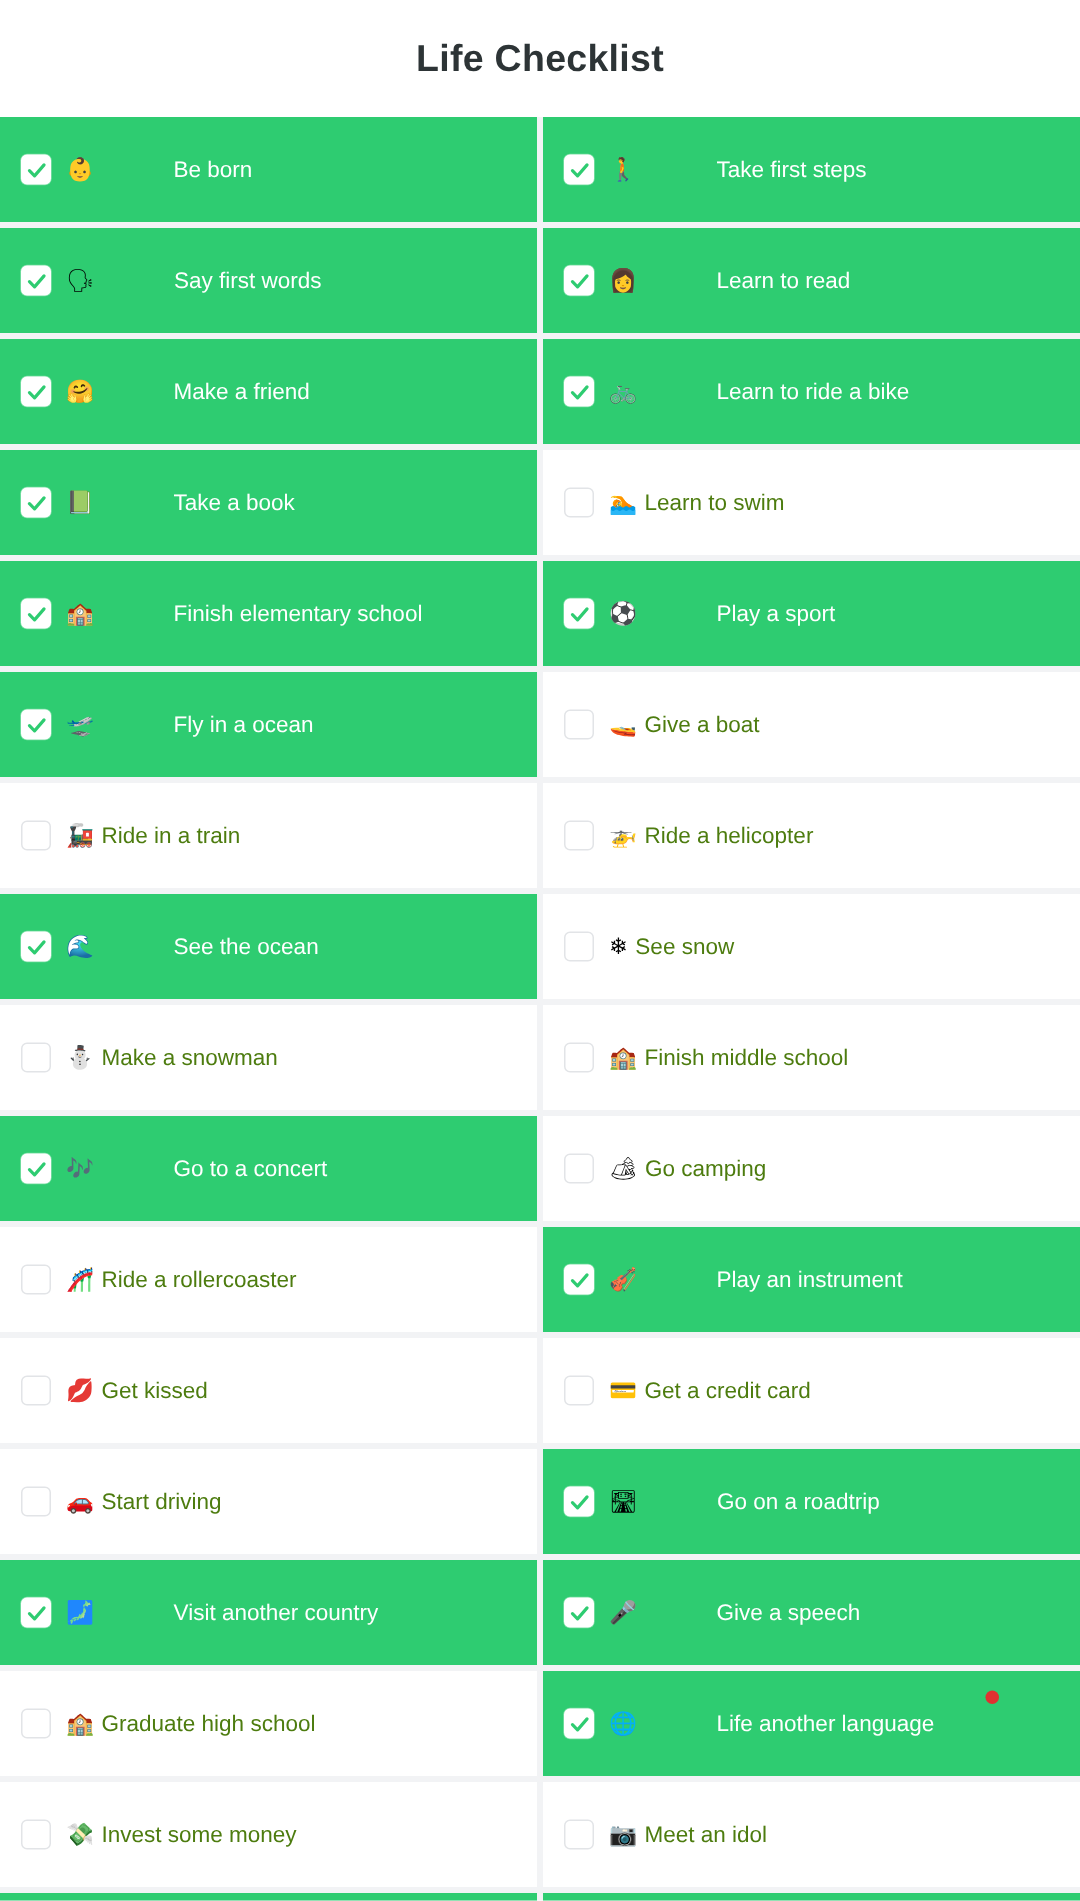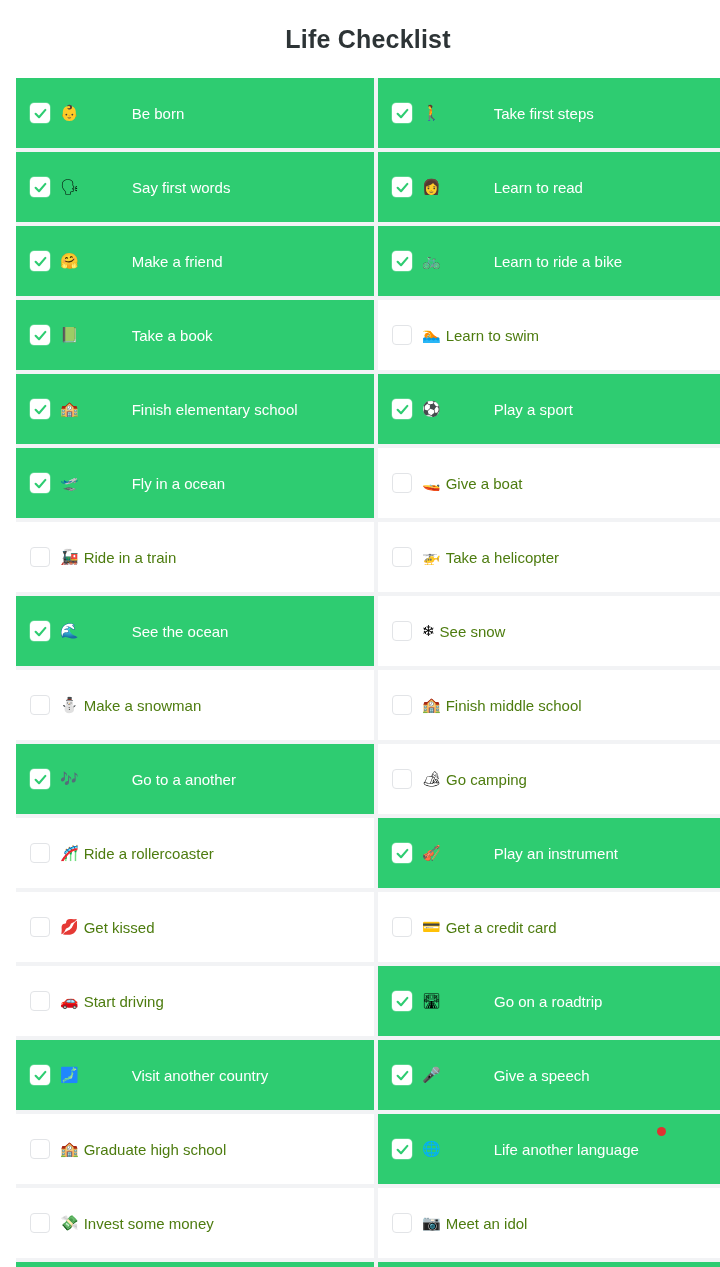--- a/index.html
+++ b/index.html
@@ -8,21 +8,20 @@
     height: 1267px;
     background: #ffffff;
     font-family: "Liberation Sans", "DejaVu Sans", sans-serif;
     overflow: hidden;
   }
   .page {
     position: relative;
     width: 720px;
     height: 1267px;
     background: #ffffff;
-    padding-left: 16px;
   }
   .header {
     height: 78px;
     display: flex;
     align-items: center;
     justify-content: center;
     background: #ffffff;
   }
   .page-title {
     font-size: 25px;
@@ -230,21 +229,21 @@
         <span class="label">Give a boat</span>
       </div>
       <div class="item">
         <span class="checkbox"></span>
         <span class="emoji">🚂</span>
         <span class="label">Ride in a train</span>
       </div>
       <div class="item">
         <span class="checkbox"></span>
         <span class="emoji">🚁</span>
-        <span class="label">Take a helicopter</span>
+        <span class="label">Ride a helicopter</span>
       </div>
       <div class="item done">
         <span class="checkbox">
           <span class="tick">
             <svg viewBox="0 0 16 16" width="13" height="13" aria-hidden="true">
               <path d="M2 8.4 L6.2 12.6 L14 3.6" fill="none" stroke="#2ecc71" stroke-width="2.6" stroke-linecap="round" stroke-linejoin="round"></path>
             </svg>
           </span>
         </span>
         <span class="emoji">🌊</span>
@@ -267,21 +266,21 @@
       </div>
       <div class="item done">
         <span class="checkbox">
           <span class="tick">
             <svg viewBox="0 0 16 16" width="13" height="13" aria-hidden="true">
               <path d="M2 8.4 L6.2 12.6 L14 3.6" fill="none" stroke="#2ecc71" stroke-width="2.6" stroke-linecap="round" stroke-linejoin="round"></path>
             </svg>
           </span>
         </span>
         <span class="emoji">🎶</span>
-        <span class="label">Go to a another</span>
+        <span class="label">Go to a concert</span>
       </div>
       <div class="item">
         <span class="checkbox"></span>
         <span class="emoji">🏕</span>
         <span class="label">Go camping</span>
       </div>
       <div class="item">
         <span class="checkbox"></span>
         <span class="emoji">🎢</span>
         <span class="label">Ride a rollercoaster</span>

